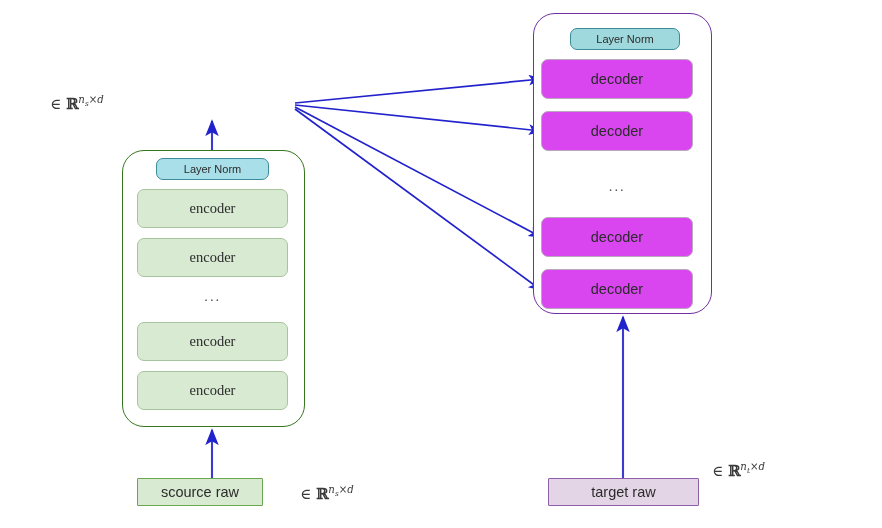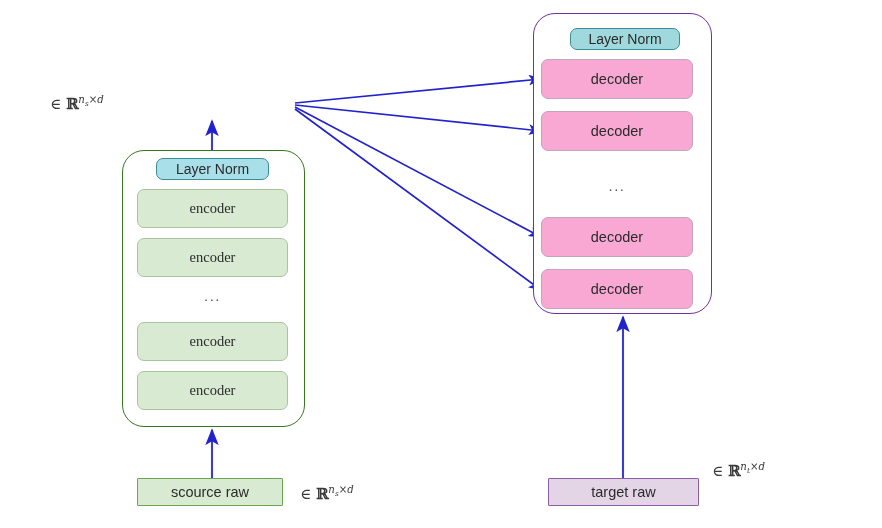--- a/index.html
+++ b/index.html
@@ -46,21 +46,21 @@
   .enc-container {
     position: absolute;
     box-sizing: border-box;
     background: #ffffff;
     border: 1.6px solid #38761d;
     border-radius: 22px;
   }
 
   
   .dec-block {
-    background: #f9a8d4;
+    background: #d946ef;
     border: 1px solid #bda7bf;
     border-radius: 7px;
   }
   .tgt-flat {
     background: #e3d4e6;
     border: 1px solid #8e5ea8;
     border-radius: 1px;
   }
   .dec-container {
     position: absolute;
@@ -68,21 +68,21 @@
     background: #ffffff;
     border: 1.6px solid #7030a0;
     border-radius: 22px;
   }
 
   
   .layernorm {
     background: #a9dfe8;
     border: 1.3px solid #3d8c99;
     border-radius: 7px;
-    font-size: 14px;
+    font-size: 11px;
   }
   .layernorm-dec {
     background: #9fd9dd;
     border: 1.3px solid #3d8c99;
   }
 
   
   .dots {
     position: absolute;
     font-size: 15px;
@@ -170,21 +170,21 @@
 
   <div class="dots" style="left:137px; top:288px; width:151px;">...</div>
 
   <div class="node enc-block" style="left:137px; top:322px; width:151px; height:39px;">
     <span>encoder</span>
   </div>
   <div class="node enc-block" style="left:137px; top:371px; width:151px; height:39px;">
     <span>encoder</span>
   </div>
 
-  <div class="node src-flat" style="left:137px; top:478px; width:146px; height:28px;">
+  <div class="node src-flat" style="left:137px; top:478px; width:126px; height:28px;">
     <span>scource raw</span>
   </div>
 
   <div class="mathlabel" style="left:300px; top:485px;">
     <span>∈</span>
     <span class="bb">ℝ</span><sup><span>n</span><sub>s</sub><span>×</span><span>d</span></sup>
   </div>
 
   <div class="dec-container" style="left:533px; top:13px; width:179px; height:301px;"></div>
 

